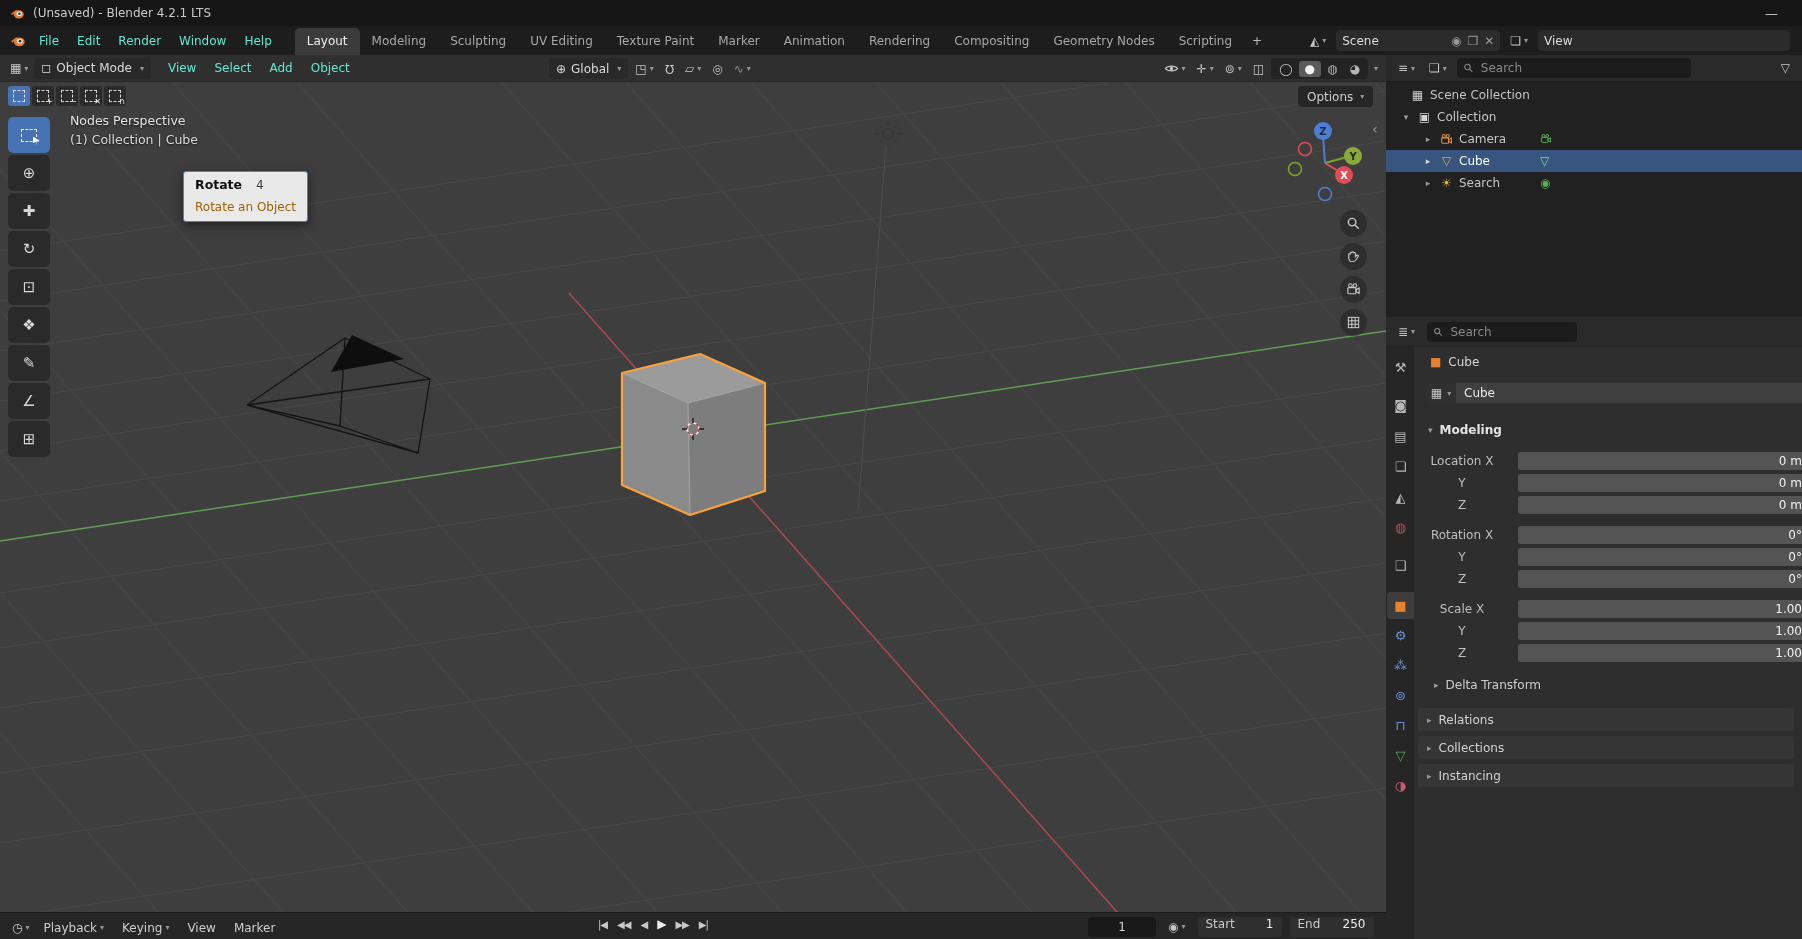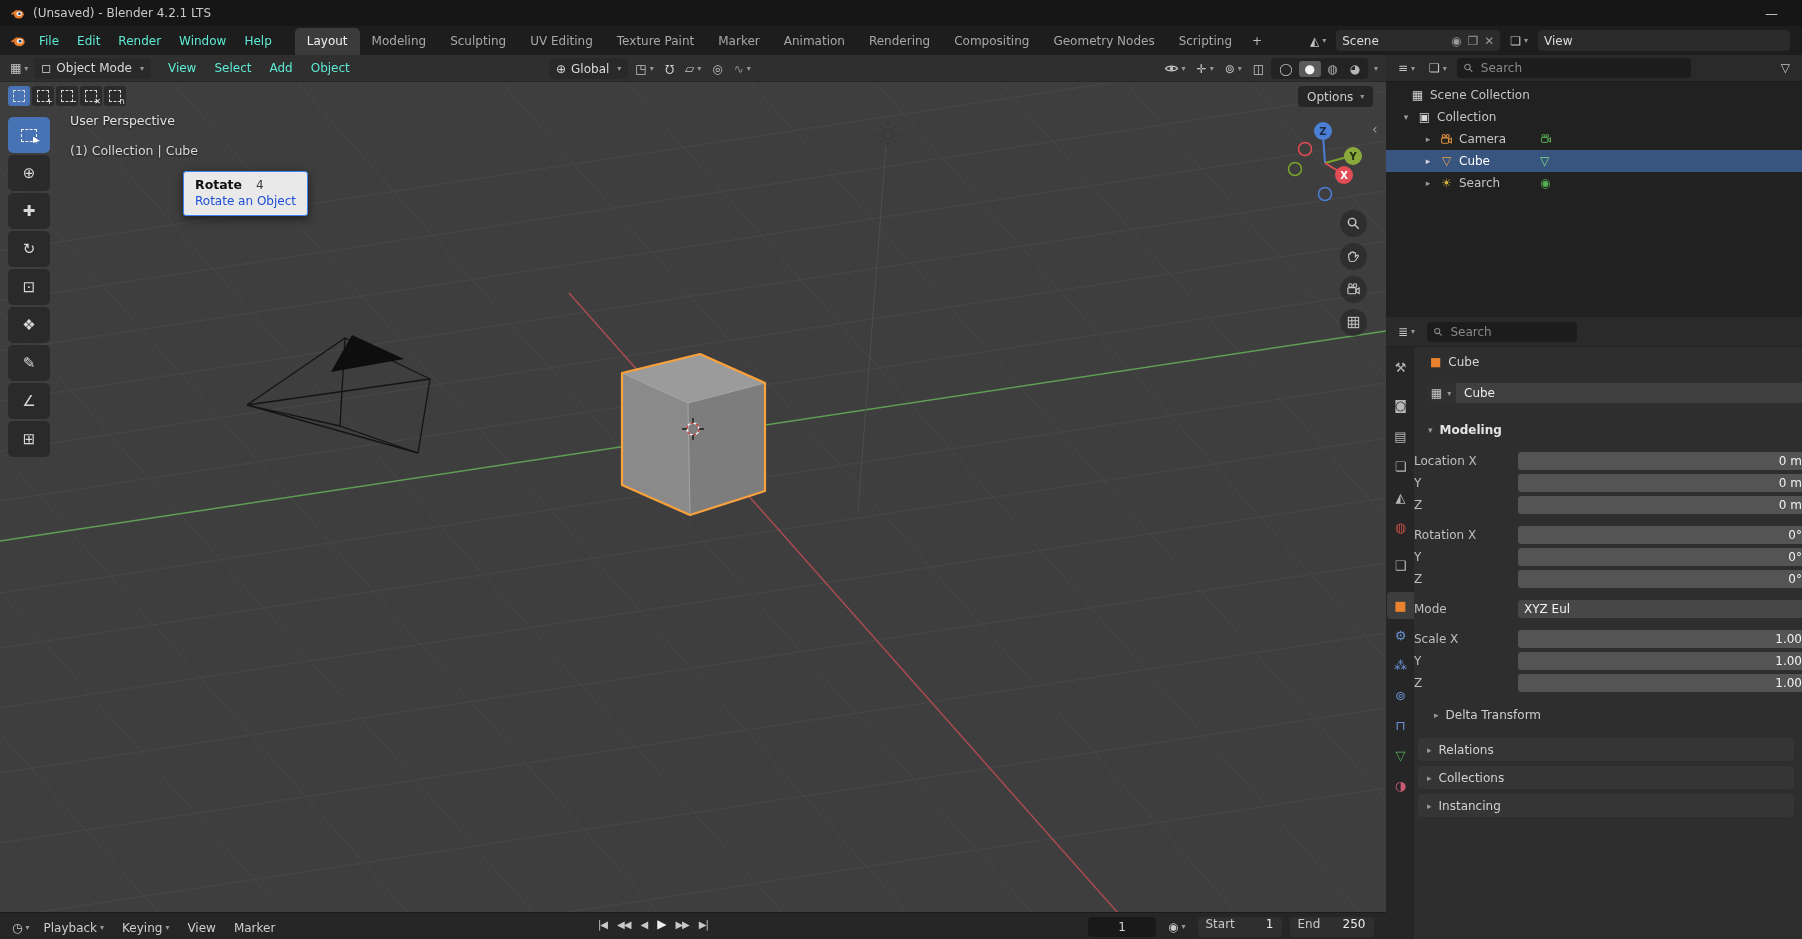--- a/index.html
+++ b/index.html
@@ -57,26 +57,26 @@
   .toolcol{position:absolute;left:8px;top:34px;display:flex;flex-direction:column;gap:2px}
   .toolbtn{width:42px;height:36px;background:rgba(40,40,40,.88);border-radius:5px;display:flex;
     align-items:center;justify-content:center;font-size:15px;color:#d8d8d8;position:relative}
   .toolbtn.active{background:#4772b3;color:#fff}
   .selbox{width:14px;height:11px;border:1.5px dashed #f2f2f2;position:relative}
   .selbox::after{content:"";position:absolute;right:-4px;bottom:-5px;width:7px;height:9px;background:#fff;
     clip-path:polygon(0 0,100% 50%,45% 58%,60% 100%,38% 62%,0 72%)}
 
   
   .vp-text1{position:absolute;left:70px;top:30px;color:#e3e3e3;font-size:12.5px;text-shadow:0 1px 2px rgba(0,0,0,.65)}
-  .vp-text2{position:absolute;left:70px;top:60px;color:#d9d9d9;font-size:12.5px;text-shadow:0 1px 2px rgba(0,0,0,.65)}
+  .vp-text2{position:absolute;left:70px;top:49px;color:#d9d9d9;font-size:12.5px;text-shadow:0 1px 2px rgba(0,0,0,.65)}
   .tooltip{position:absolute;left:183px;top:88px;background:#e9e9e9;border:1px solid #3b82f6;border-radius:3px;
     box-shadow:0 3px 10px rgba(0,0,0,.5);padding:5px 11px 7px;color:#1c1c1c}
   .tooltip .tt-title{font-weight:bold;font-size:12.5px;color:#101010}
   .tooltip .tt-key{font-weight:normal;color:#3c3c3c;margin-left:14px}
-  .tooltip .tt-desc{color:#1d4ed8;margin-top:2px;font-size:12px}
+  .tooltip .tt-desc{color:#a16207;margin-top:8px;font-size:12px}
 
   .nav-gizmo{position:absolute;left:1283px;top:36px}
   .gz{font-size:10px;font-weight:bold;fill:#1d2b40;text-anchor:middle}
   .gzg{font-size:10px;font-weight:bold;fill:#20300d;text-anchor:middle}
   .gzw{font-size:10px;font-weight:bold;fill:#ffffff;text-anchor:middle}
   .collapse-chev{position:absolute;left:1372px;top:38px;color:#9a9a9a;font-size:14px}
   .navcol{position:absolute;left:1340px;top:127px;display:flex;flex-direction:column;gap:6px}
   .navbtn{width:27px;height:27px;border-radius:14px;background:rgba(38,38,38,.65);display:flex;
     align-items:center;justify-content:center;color:#c9c9c9}
 
@@ -107,21 +107,21 @@
   .pcrumb{display:flex;align-items:center;gap:7px;margin:8px 0 0 16px;color:#d6d6d6}
   .pidrow{display:flex;align-items:center;margin:13px 0 0 12px;height:22px}
   .pidbtn{width:30px;height:20px;background:#303030;border-radius:3px 0 0 3px;display:flex;align-items:center;
     justify-content:center;color:#c6c6c6;gap:2px}
   .pidname{flex:1;height:20px;background:#3f3f3f;border-radius:0 3px 3px 0;display:flex;align-items:center;
     padding-left:8px;color:#ececec;margin-right:-6px}
   .psechead{display:flex;align-items:center;gap:7px;margin:14px 0 0 14px;height:24px;color:#e4e4e4;font-weight:bold}
   .prows{margin-top:8px}
   .prow{display:flex;align-items:center;height:22px}
   .prow.gap{margin-top:8px}
-  .plabel{width:96px;text-align:left;color:#bfbfbf;padding-right:8px;flex:none;white-space:nowrap;overflow:hidden}
+  .plabel{width:96px;text-align:center;color:#bfbfbf;padding-right:8px;flex:none;white-space:nowrap;overflow:hidden}
   .pfield{flex:1;height:18px;background:#545454;border-radius:3px;color:#f2f2f2;line-height:18px;
     text-align:right;padding:0 6px;margin-right:-6px;white-space:nowrap}
   .pfield.enum{background:#474747;text-align:left}
   .psub{display:flex;align-items:center;gap:7px;margin:10px 0 0 20px;height:22px;color:#cdcdcd}
   .pblock{height:23px;background:#353535;border-radius:3px;margin:5px 8px 0 4px;display:flex;align-items:center;
     padding-left:9px;gap:7px;color:#d2d2d2}
   .scaret{font-size:9px;color:#9a9a9a}
 
   
   .timeline{position:absolute;left:0;top:912px;width:1386px;height:27px;background:#262626;
@@ -386,21 +386,21 @@
           <span>✎</span>
         </div>
       <div class="toolbtn">
           <span>∠</span>
         </div>
       <div class="toolbtn">
           <span>⊞</span>
         </div>
     </div>
 
-    <div class="vp-text1">User Perspective</div>
+    <div class="vp-text1">Nodes Perspective</div>
     <div class="vp-text2">(1) Collection | Cube</div>
 
     <div class="tooltip">
       <div><span class="tt-title">Rotate</span><span class="tt-key">4</span></div>
       <div class="tt-desc">Rotate an Object</div>
     </div>
 
     <svg class="nav-gizmo" width="84" height="84" viewBox="0 0 84 84">
       <line x1="42" y1="44" x2="40" y2="16" stroke="#4b7fd6" stroke-width="2"></line>
       <line x1="42" y1="44" x2="68" y2="37" stroke="#7ba32a" stroke-width="2"></line>
@@ -586,24 +586,20 @@
         </div>
       <div class="prow">
           <span class="plabel">Y</span>
           <span class="pfield">0°</span>
         </div>
       <div class="prow">
           <span class="plabel">Z</span>
           <span class="pfield">0°</span>
         </div>
       <div class="prow gap">
-          <span class="plabel">Mode</span>
-          <span class="pfield enum">XYZ Eul</span>
-        </div>
-      <div class="prow gap">
           <span class="plabel">Scale X</span>
           <span class="pfield">1.00</span>
         </div>
       <div class="prow">
           <span class="plabel">Y</span>
           <span class="pfield">1.00</span>
         </div>
       <div class="prow">
           <span class="plabel">Z</span>
           <span class="pfield">1.00</span>

